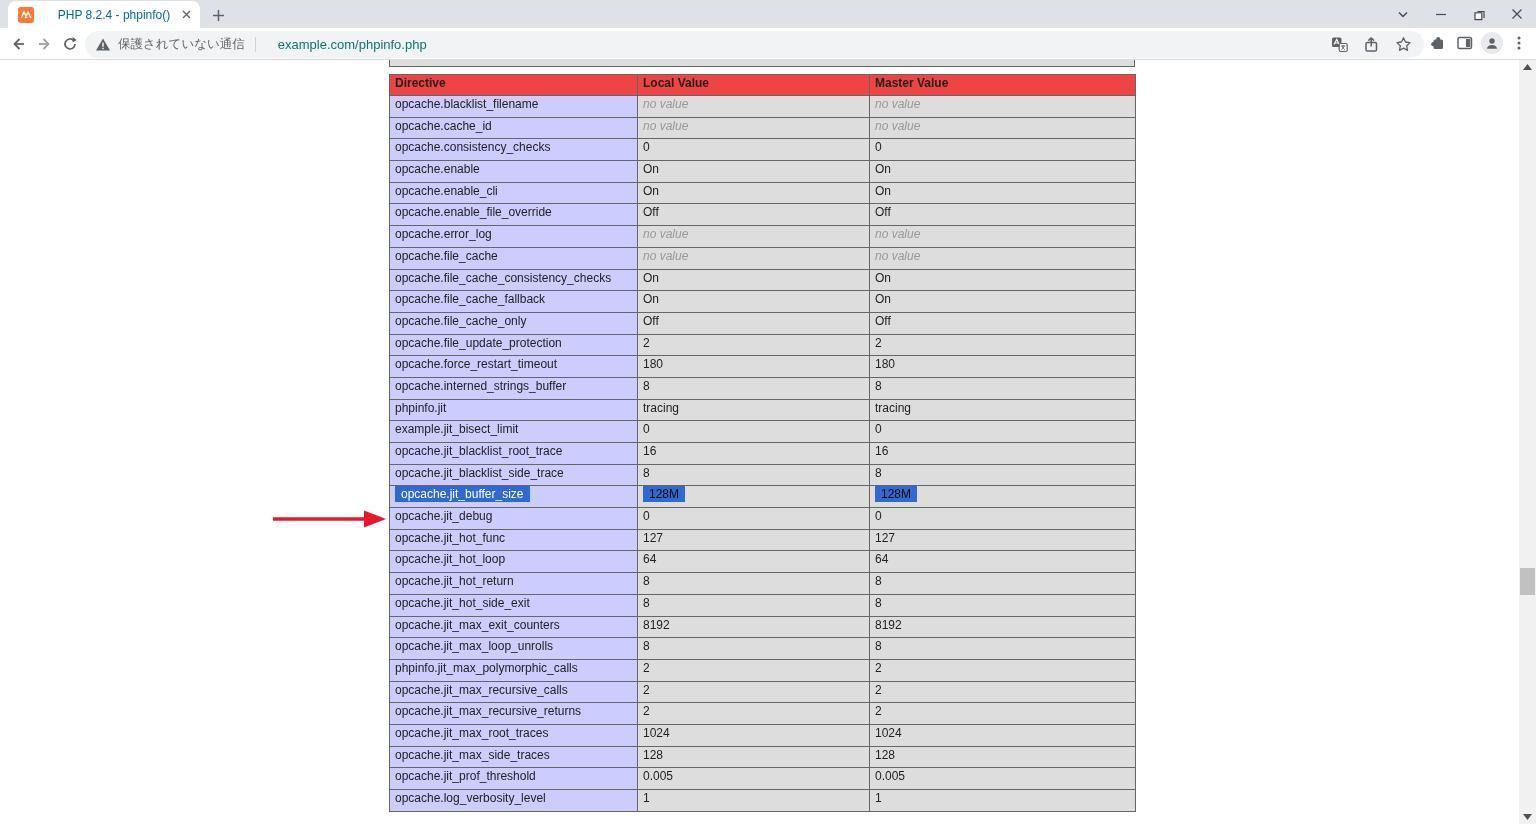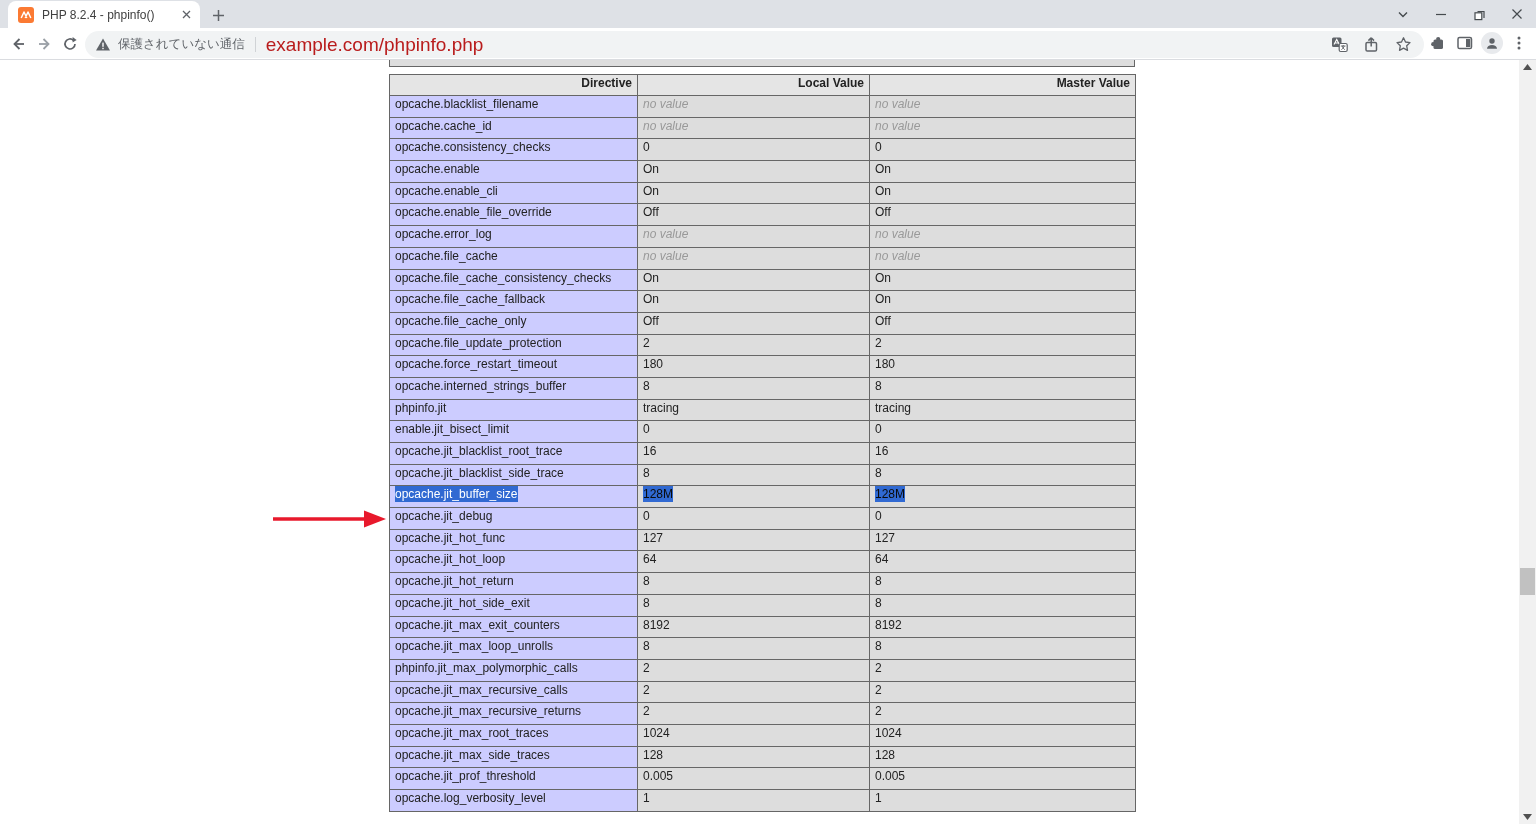--- a/index.html
+++ b/index.html
@@ -3,55 +3,55 @@
 <meta charset="utf-8">
 <style>
   html,body{margin:0;padding:0;background:#ccc;}
   .viewport{position:relative;width:1536px;height:824px;background:#fff;overflow:hidden;
             font-family:"Liberation Sans","DejaVu Sans",sans-serif;}
 
   
   .tabstrip{position:absolute;top:0;left:0;width:1536px;height:28px;background:#dee1e6;}
   .tab{position:absolute;left:8px;top:1px;width:192px;height:27px;background:#fff;
        border-radius:8px 8px 0 0;display:flex;align-items:center;padding:0 6px 0 10px;box-sizing:border-box;}
-  .tab-title{font-size:12px;color:#404040;margin-left:8px;flex:1;white-space:nowrap;overflow:hidden;}
+  .tab-title{font-size:12px;color:#0369a1;margin-left:16px;flex:1;white-space:nowrap;overflow:hidden;text-align:center;}
   .tab-close{display:flex;align-items:center;justify-content:center;width:16px;height:16px;border-radius:8px;}
   .newtab{position:absolute;left:206px;top:3px;width:24px;height:24px;display:flex;align-items:center;justify-content:center;}
   .winctl{position:absolute;right:0;top:0;height:28px;display:flex;}
   .winbtn{width:38px;height:28px;display:flex;align-items:center;justify-content:center;}
 
   
   .toolbar{position:absolute;top:28px;left:0;width:1536px;height:32px;background:#fff;
            border-bottom:1px solid #dadce0;box-sizing:border-box;}
   .navbtn{position:absolute;top:34px;width:20px;height:20px;display:flex;align-items:center;justify-content:center;}
   .omnibox{position:absolute;left:85px;top:31px;width:1339px;height:27px;background:#f1f3f4;
            border-radius:14px;display:flex;align-items:center;box-sizing:border-box;padding:0 10px;}
   .sec-text{font-size:12.5px;color:#5f6368;margin-left:7px;white-space:nowrap;}
   .omni-divider{width:1px;height:15px;background:#d0d3d6;margin:0 10px;}
-  .url-text{font-size:19px;color:#b91c1c;white-space:nowrap;}
+  .url-text{font-size:13px;color:#0f766e;white-space:nowrap;margin-left:12px;}
   .omni-right{margin-left:auto;display:flex;align-items:center;gap:10px;}
   .tool-icon{width:22px;height:22px;display:flex;align-items:center;justify-content:center;}
   .toolbar-right{position:absolute;right:6px;top:32px;display:flex;align-items:center;gap:5px;}
 
   
   .content{position:absolute;top:60px;left:0;width:1536px;height:764px;background:#fff;overflow:hidden;}
   .sliver{position:absolute;left:389px;top:0;width:746px;height:7px;background:#ddd;
           border:1px solid #666;border-top:none;box-sizing:border-box;}
 
   table.info{position:absolute;left:389px;top:14px;width:746px;border-collapse:collapse;
              table-layout:fixed;font-size:12px;color:#222;}
   table.info th,table.info td{border:1px solid #666;padding:2px 5px;line-height:13px;
              overflow:hidden;white-space:nowrap;vertical-align:baseline;}
   table.info tr{height:21.7px;}
   table.info tr.hdr{height:21px;}
-  th{background:#e5e5e5;font-weight:bold;text-align:right;}
+  th{background:#ef4444;font-weight:bold;text-align:left;}
   td.e{background:#ccccff;font-weight:normal;}
   td.v{background:#dddddd;}
   td.v i{color:#999;font-style:italic;font-weight:normal;}
-  .sel{background:#3069d2;padding:1px 0;}
+  .sel{background:#3069d2;padding:1px 6px;}
   .sel-dir{color:#fff;}
   .sel-val{color:#0b0b0b;}
 
   .anno-arrow{position:absolute;left:270px;top:448px;}
 
   
   .scrollbar{position:absolute;right:0;top:0;width:17px;height:764px;background:#f1f1f1;}
   .sb-arrow{position:absolute;left:0;width:17px;height:14px;display:flex;align-items:center;justify-content:center;}
   .sb-up{top:0;} .sb-down{bottom:0;}
   .sb-thumb{position:absolute;left:1px;top:508px;width:15px;height:27px;background:#c1c1c1;}
@@ -277,21 +277,21 @@
             <td class="e"><span>opcache.interned_strings_buffer</span></td>
             <td class="v"><span>8</span></td>
             <td class="v"><span>8</span></td>
           </tr>
           <tr>
             <td class="e"><span>phpinfo.jit</span></td>
             <td class="v"><span>tracing</span></td>
             <td class="v"><span>tracing</span></td>
           </tr>
           <tr>
-            <td class="e"><span>enable.jit_bisect_limit</span></td>
+            <td class="e"><span>example.jit_bisect_limit</span></td>
             <td class="v"><span>0</span></td>
             <td class="v"><span>0</span></td>
           </tr>
           <tr>
             <td class="e"><span>opcache.jit_blacklist_root_trace</span></td>
             <td class="v"><span>16</span></td>
             <td class="v"><span>16</span></td>
           </tr>
           <tr>
             <td class="e"><span>opcache.jit_blacklist_side_trace</span></td>

